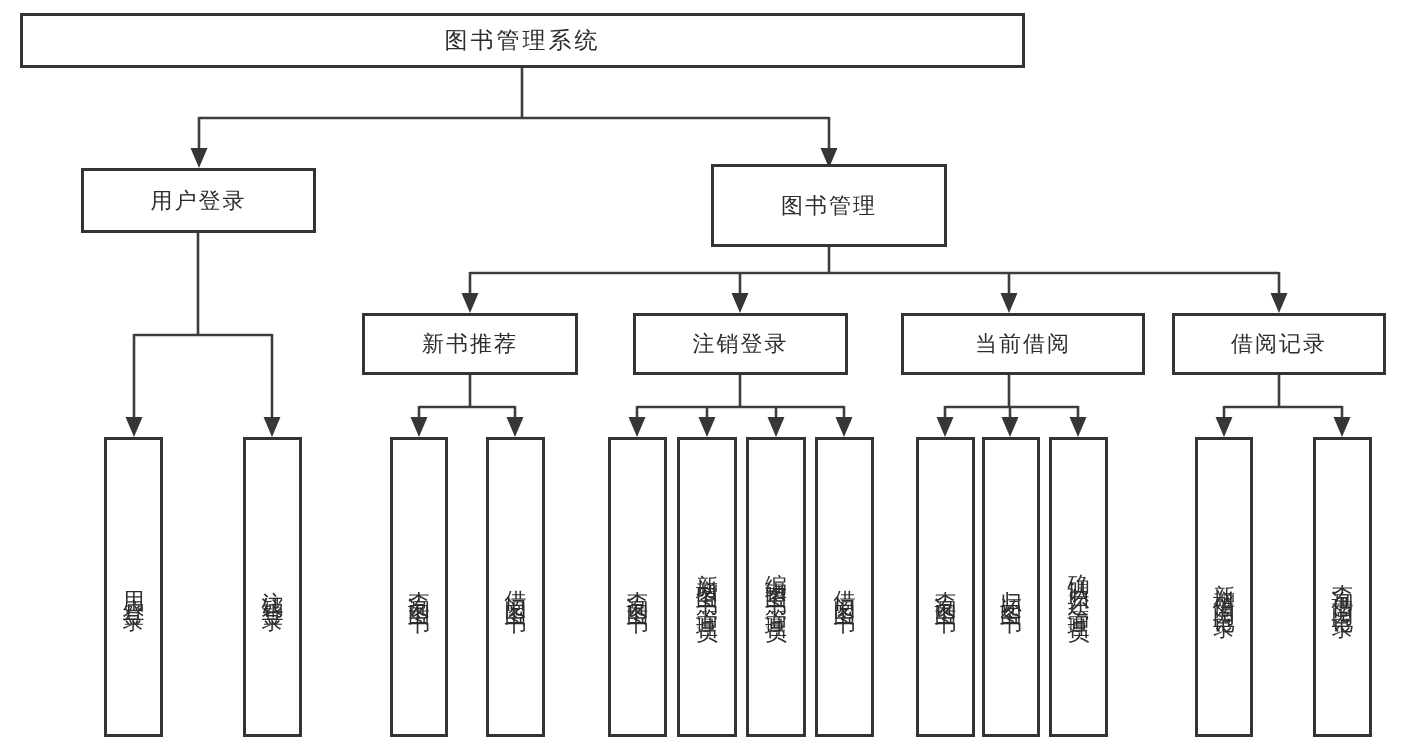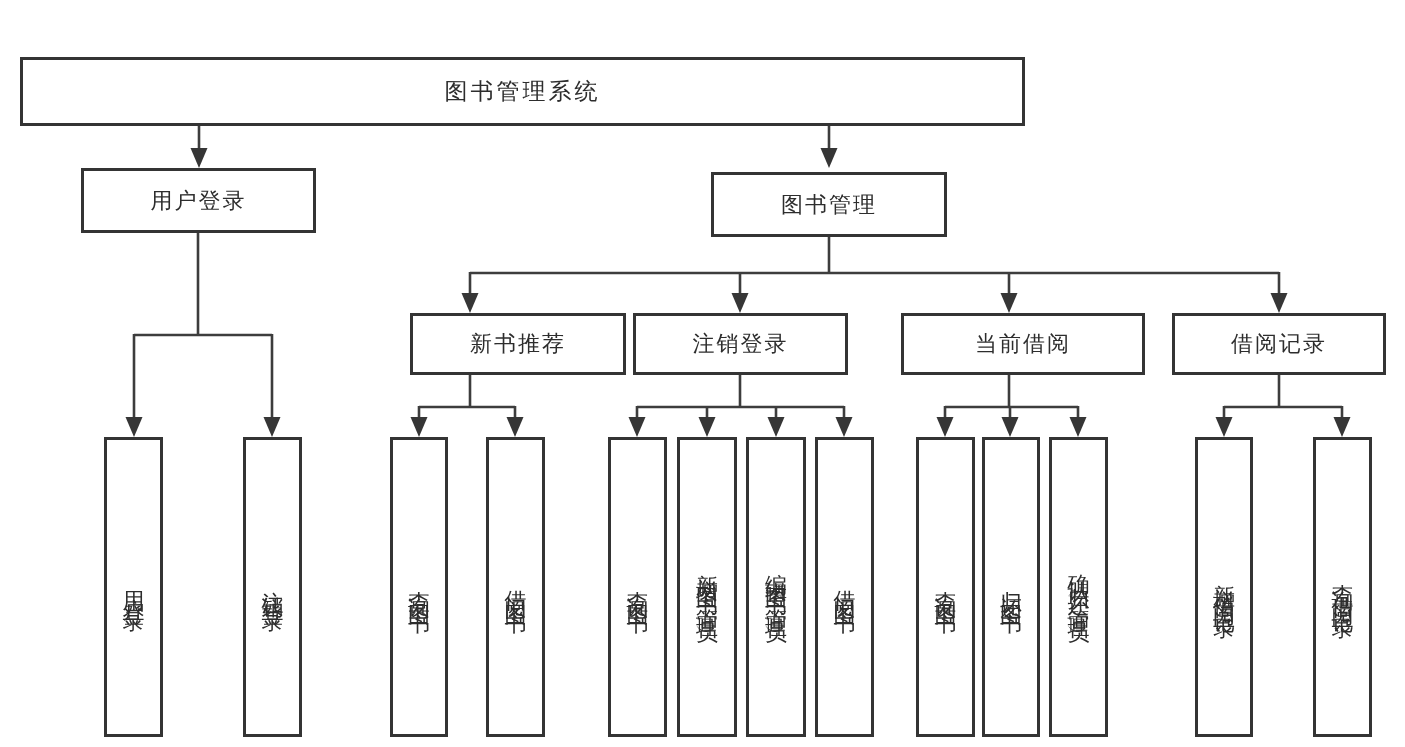--- a/index.html
+++ b/index.html
@@ -35,24 +35,24 @@
   .node.leaf {
     top: 437px;
     height: 300px;
     writing-mode: vertical-rl;
     text-orientation: mixed;
     letter-spacing: 7px;
     font-size: 22px;
     white-space: normal;
   }
   
-  #n-root        { left: 20px;   top: 13px;  width: 1005px; height: 69px; margin-top: 44px; }
+  #n-root        { left: 20px;   top: 13px;  width: 1005px; height: 55px; }
   #n-user-login  { left: 81px;   top: 168px; width: 235px;  height: 65px; }
-  #n-book-mgmt   { left: 711px;  top: 172px; width: 236px;  height: 65px; }
-  #n-new-rec     { left: 362px;  top: 313px; width: 216px;  height: 62px; margin-left: 48px; }
+  #n-book-mgmt   { left: 711px;  top: 164px; width: 236px;  height: 83px; }
+  #n-new-rec     { left: 362px;  top: 313px; width: 216px;  height: 62px; }
   #n-borrow      { left: 633px;  top: 313px; width: 215px;  height: 62px; }
   #n-current     { left: 901px;  top: 313px; width: 244px;  height: 62px; }
   #n-records     { left: 1172px; top: 313px; width: 214px;  height: 62px; }
   #l-user-login  { left: 104px;  width: 59px; }
   #l-logout      { left: 243px;  width: 59px; }
   #l-rec-query   { left: 390px;  width: 58px; }
   #l-rec-borrow  { left: 486px;  width: 59px; }
   #l-bor-query   { left: 608px;  width: 59px; }
   #l-bor-add     { left: 677px;  width: 60px; }
   #l-bor-edit    { left: 746px;  width: 60px; }

